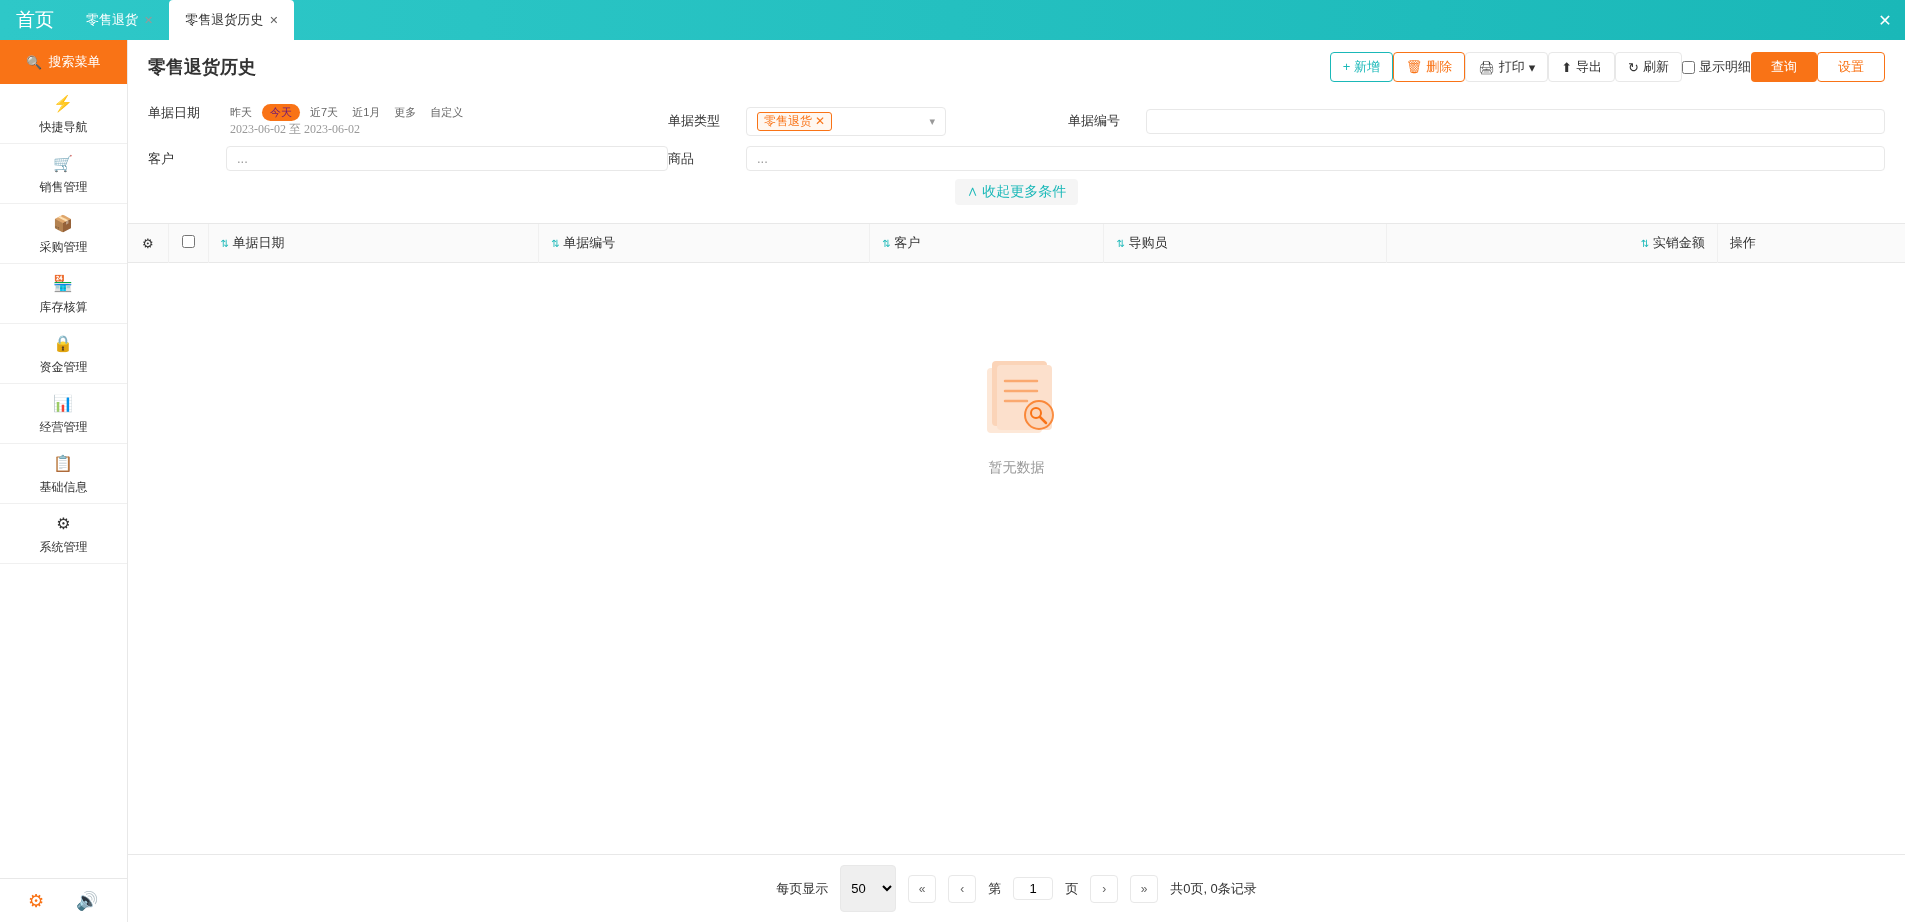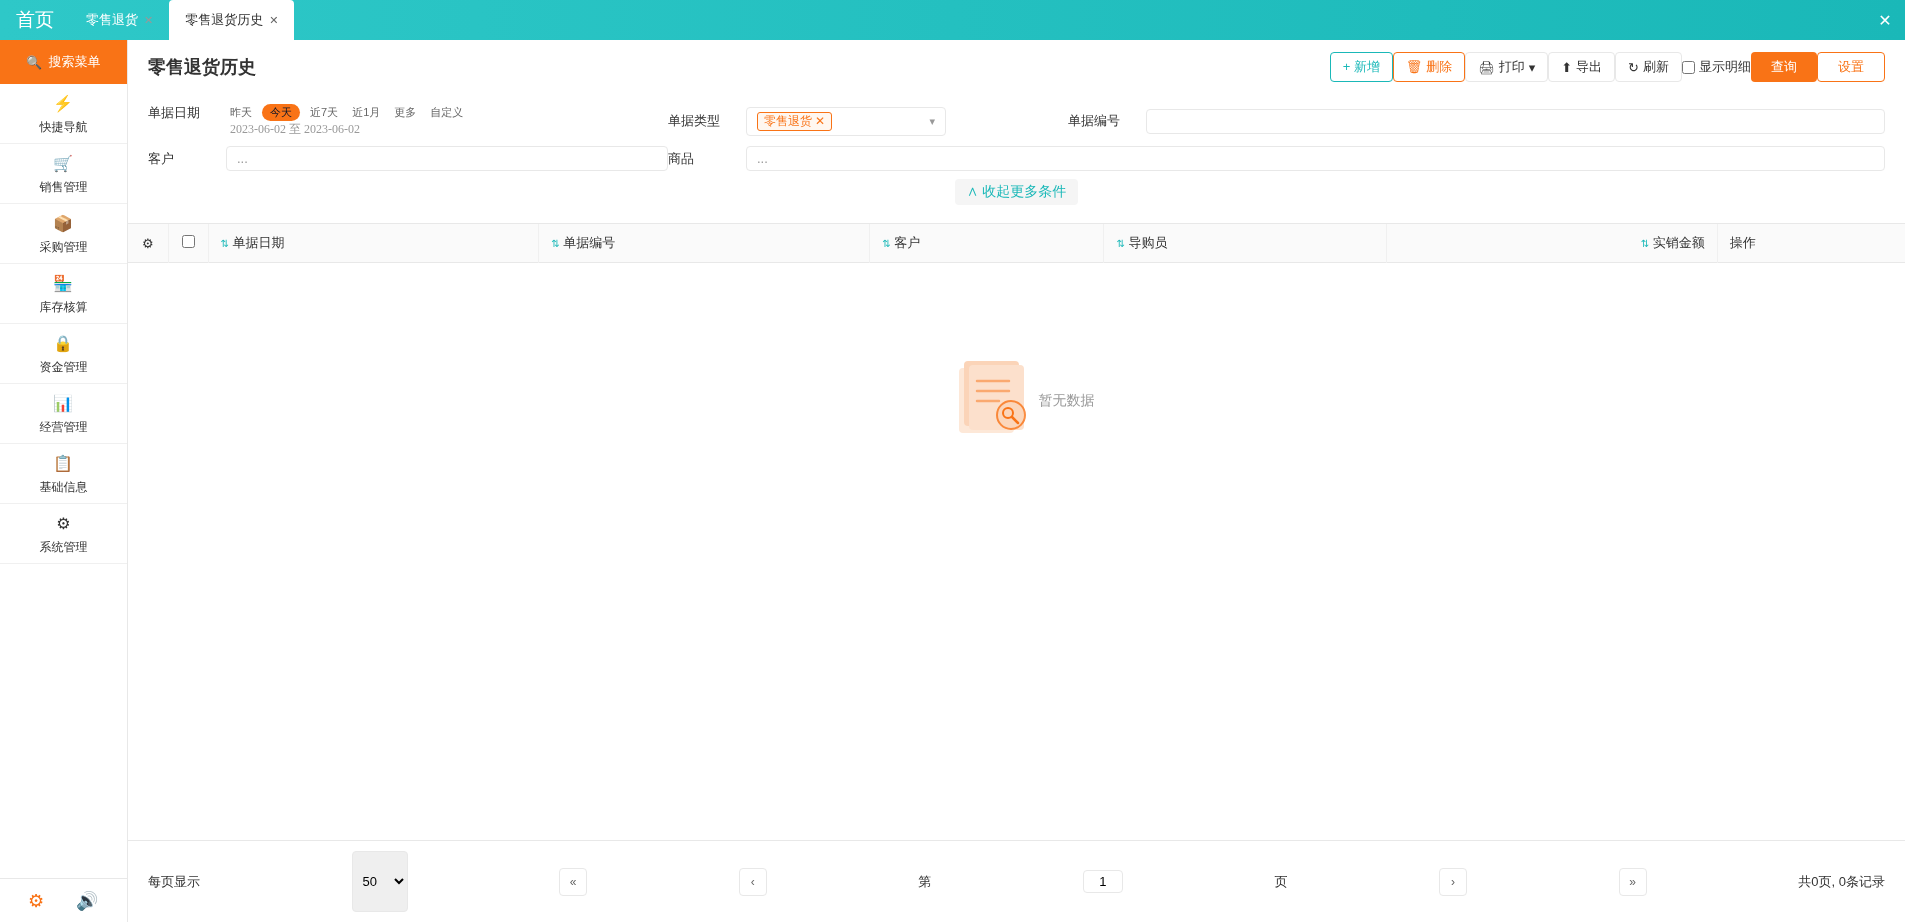--- a/index.html
+++ b/index.html
@@ -216,21 +216,21 @@
       font-size: 11px;
     }
     .date-shortcut {
       color: #666;
       cursor: pointer;
       padding: 1px 4px;
       border-radius: 3px;
     }
     .date-shortcut.active {
       background: #f97316;
-      color: #0f172a;
+      color: #701a75;
       border-radius: 10px;
       padding: 1px 8px;
     }
     .date-range-text {
       font-size: 12px;
       color: #999;
       margin-left: 4px;
       font-family: Liberation Serif, serif;
     }
     .filter-select {
@@ -322,21 +322,21 @@
       width: 40px;
       text-align: center;
     }
     .th-checkbox {
       width: 40px;
       text-align: center;
     }
     .sort-icon { color: #1ab8b8; font-size: 10px; }
     .empty-state {
       display: flex;
-      flex-direction: row;
+      flex-direction: column;
       align-items: center;
       justify-content: center;
       padding: 80px 0 40px;
     }
     .empty-icon {
       width: 100px;
       height: 100px;
       margin-bottom: 16px;
     }
     .empty-text {
@@ -344,30 +344,30 @@
       font-size: 14px;
     }
 
     
     .pagination-bar {
       background: #fff;
       border-top: 1px solid #e8e8e8;
       padding: 10px 20px;
       display: flex;
       align-items: center;
-      justify-content: space-between;
+      justify-content: center;
       gap: 12px;
       font-size: 13px;
       color: #333;
       flex-shrink: 0;
     }
     .page-size-select {
       border: 1px solid #e8e8e8;
       border-radius: 4px;
-      padding: 21px 6px;
+      padding: 14px 6px;
       font-size: 13px;
     }
     .page-nav-btn {
       width: 28px;
       height: 28px;
       border: 1px solid #e8e8e8;
       border-radius: 4px;
       background: #fff;
       display: flex;
       align-items: center;

